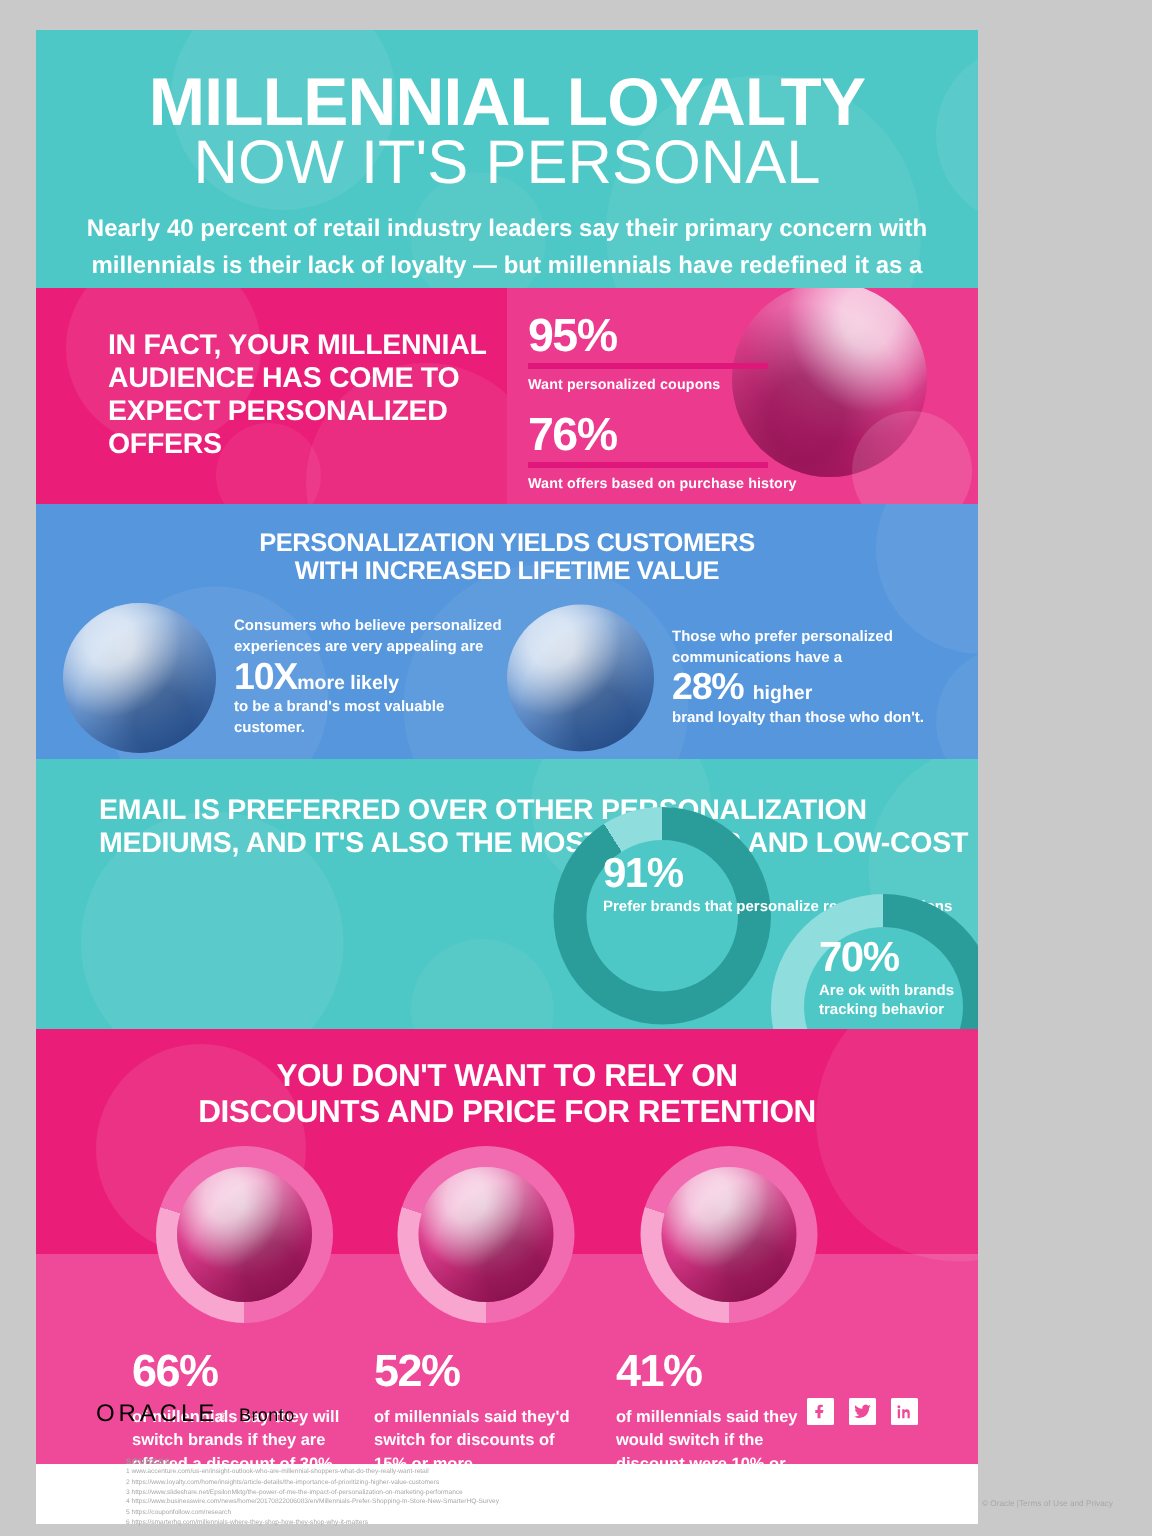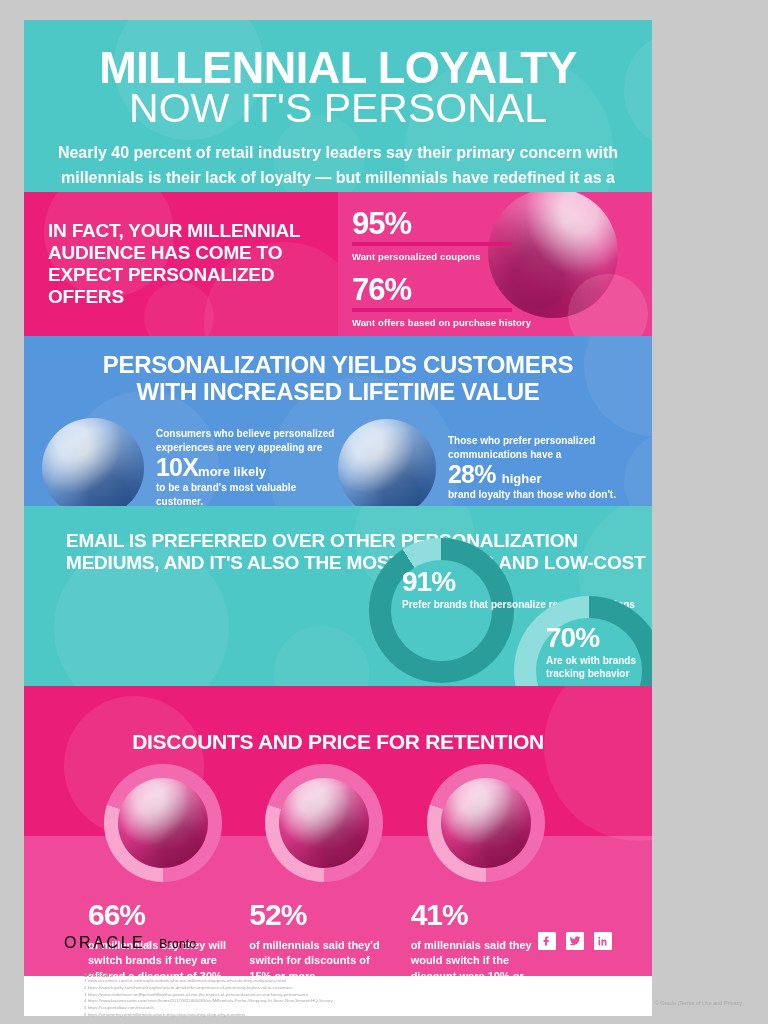--- a/index.html
+++ b/index.html
@@ -34,21 +34,21 @@
   }
   .hero-para {
     margin-top: 12px; font-size: 16px; font-weight: 700; line-height: 1.55;
     color: #ffffff; max-width: 600px; margin-left: auto; margin-right: auto;
   }
 
   
   .offers { height: 144px; display: flex; }
   .offers-left {
     position: relative; width: 50%; background: #ea1e79;
-    display: flex; align-items: center; padding-left: 24px; overflow: hidden;
+    display: flex; align-items: center; padding-left: 48px; overflow: hidden;
   }
   .offers-left .b1 { width: 130px; height: 130px; left: 20px;  top: -25px; background: rgba(255,255,255,0.08); }
   .offers-left .b2 { width: 160px; height: 160px; left: 180px; top: 50px;  background: rgba(255,255,255,0.07); }
   .offers-left .b3 { width: 70px;  height: 70px;  left: 120px; top: 90px;  background: rgba(255,255,255,0.06); }
   .offers-head {
     position: relative; color: #ffffff; font-size: 19px; font-weight: 700;
     line-height: 1.16; letter-spacing: -0.2px;
   }
   .offers-right {
     position: relative; width: 50%; background: #ec3b8e;
@@ -76,21 +76,21 @@
   .stat-cap { color: #ffffff; font-size: 9.5px; font-weight: 700; letter-spacing: 0.1px; }
 
   
   .ltv { height: 170px; background: #5596dc; position: relative; }
   .ltv .b1 { width: 150px; height: 150px; left: 45px;  top: 55px;  background: rgba(255,255,255,0.07); }
   .ltv .b2 { width: 190px; height: 190px; left: 245px; top: 40px;  background: rgba(255,255,255,0.06); }
   .ltv .b3 { width: 140px; height: 140px; left: 560px; top: -40px; background: rgba(255,255,255,0.07); }
   .ltv .b4 { width: 100px; height: 100px; left: 600px; top: 95px;  background: rgba(255,255,255,0.06); }
   .ltv-head {
     position: relative; text-align: center; color: #ffffff;
-    font-size: 24px; font-weight: 700; line-height: 1.12; padding-top: 16px; letter-spacing: -0.3px;
+    font-size: 17px; font-weight: 700; line-height: 1.12; padding-top: 16px; letter-spacing: -0.3px;
   }
   .ltv-cols { position: relative; display: flex; align-items: center; padding: 12px 18px 0 18px; }
   .ltv-col { display: flex; align-items: center; width: 50%; }
   .oval-photo-blue {
     flex: 0 0 auto; border-radius: 50%; overflow: hidden;
     background: radial-gradient(circle at 45% 35%, #e6f0fb 0%, #a9c9ee 30%, #5f93d4 62%, #2a5b9c 100%);
     position: relative;
   }
   .oval-photo-blue::after {
     content:""; position:absolute; inset:0;
@@ -274,21 +274,21 @@
         <div class="donut-cap">Are ok with brands tracking behavior</div>
       </div>
     </section>
 
     <section class="band ret">
       <div class="ret-footer-bg"></div>
       <span class="bub b1"></span>
       <span class="bub b2"></span>
       <span class="bub b3"></span>
       <h2 class="ret-head">
-        <br>
+        <span>YOU DON'T WANT TO RELY ON</span><br>
         <span>DISCOUNTS AND PRICE FOR RETENTION</span>
       </h2>
 
       <div class="ret-cols">
         <div class="ret-col">
           <div class="ret-ring">
             <span class="ret-photo"></span>
           </div>
           <div class="ret-pct">66%</div>
           <div class="ret-cap">of millennials say they will switch brands if they are offered a discount of 30% or more.</div>

